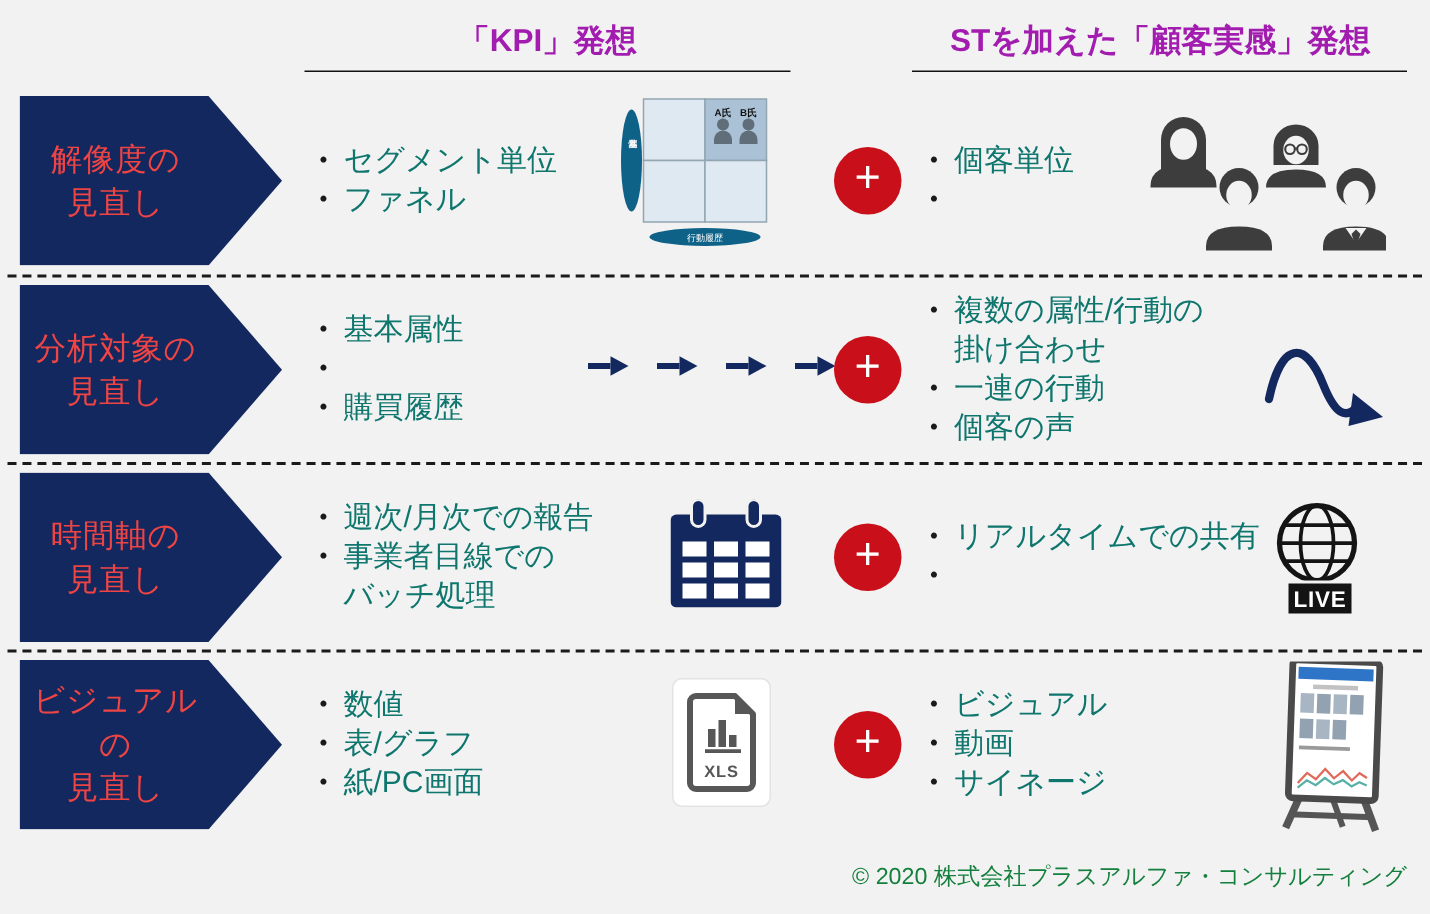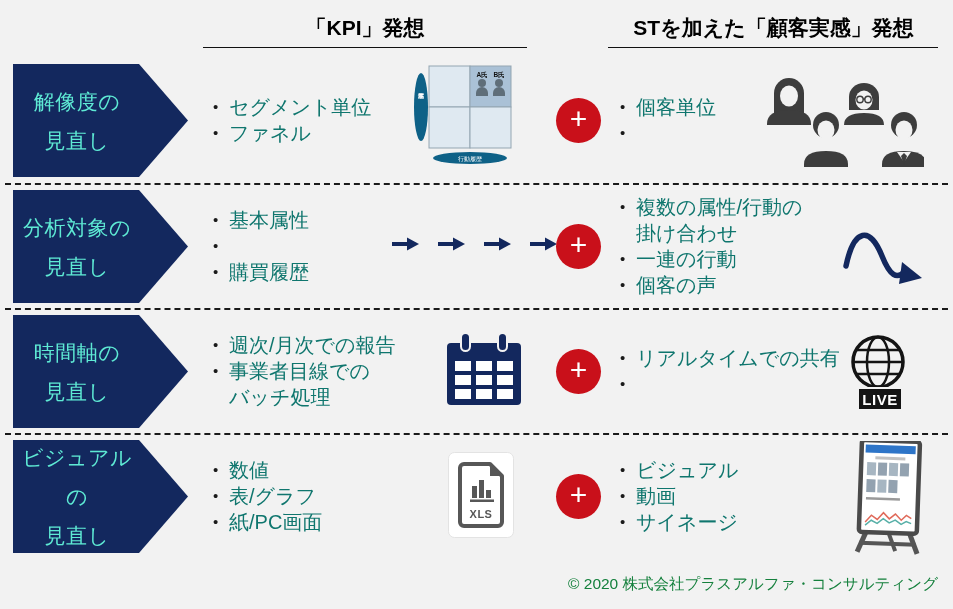--- a/index.html
+++ b/index.html
@@ -6,36 +6,36 @@
   body{
     width:953px;height:609px;position:relative;overflow:hidden;
     background:#f2f2f2;
     font-family:"Liberation Sans","DejaVu Sans",sans-serif;
     color:#1a1a1a;
   }
   .abs{position:absolute;}
   
   .col-header{
     position:absolute;top:12px;height:32px;
-    font-size:21px;font-weight:bold;color:#000000;
+    font-size:21px;font-weight:bold;color:#a21caf;
     text-align:center;line-height:32px;white-space:nowrap;
   }
   .col-underline{position:absolute;top:47px;height:0;border-top:1.5px solid #111;}
   
   .sep{position:absolute;left:5px;width:943px;height:0;border-top:2px dashed #1a1a1a;}
   
   .row{position:absolute;left:0;width:953px;height:113px;}
   .chevron{
     position:absolute;left:13px;top:0;width:175px;height:113px;
     background:#13285e;
     clip-path:polygon(0% 0%,72% 0%,100% 50%,72% 100%,0% 100%);
     display:flex;align-items:center;justify-content:flex-start;
   }
   .chevron-label{
-    width:128px;text-align:center;color:#5eead4;font-size:21px;line-height:39px;
+    width:128px;text-align:center;color:#ef4444;font-size:21px;line-height:29px;
     white-space:pre-line;letter-spacing:.5px;
   }
   ul.bullets{list-style:none;margin:0;padding:0;position:absolute;}
   ul.bullets li{display:flex;align-items:flex-start;}
   .bullet-marker{width:16px;font-size:15px;line-height:26px;flex:0 0 16px;color:#1a1a1a;}
   .bullet-text{font-size:20px;line-height:26px;white-space:pre-line;color:#0f766e;}
   .bullets-left{left:213px;}
   .bullets-right{left:620px;}
   .plus-circle{
     position:absolute;left:556px;width:45px;height:45px;border-radius:50%;

